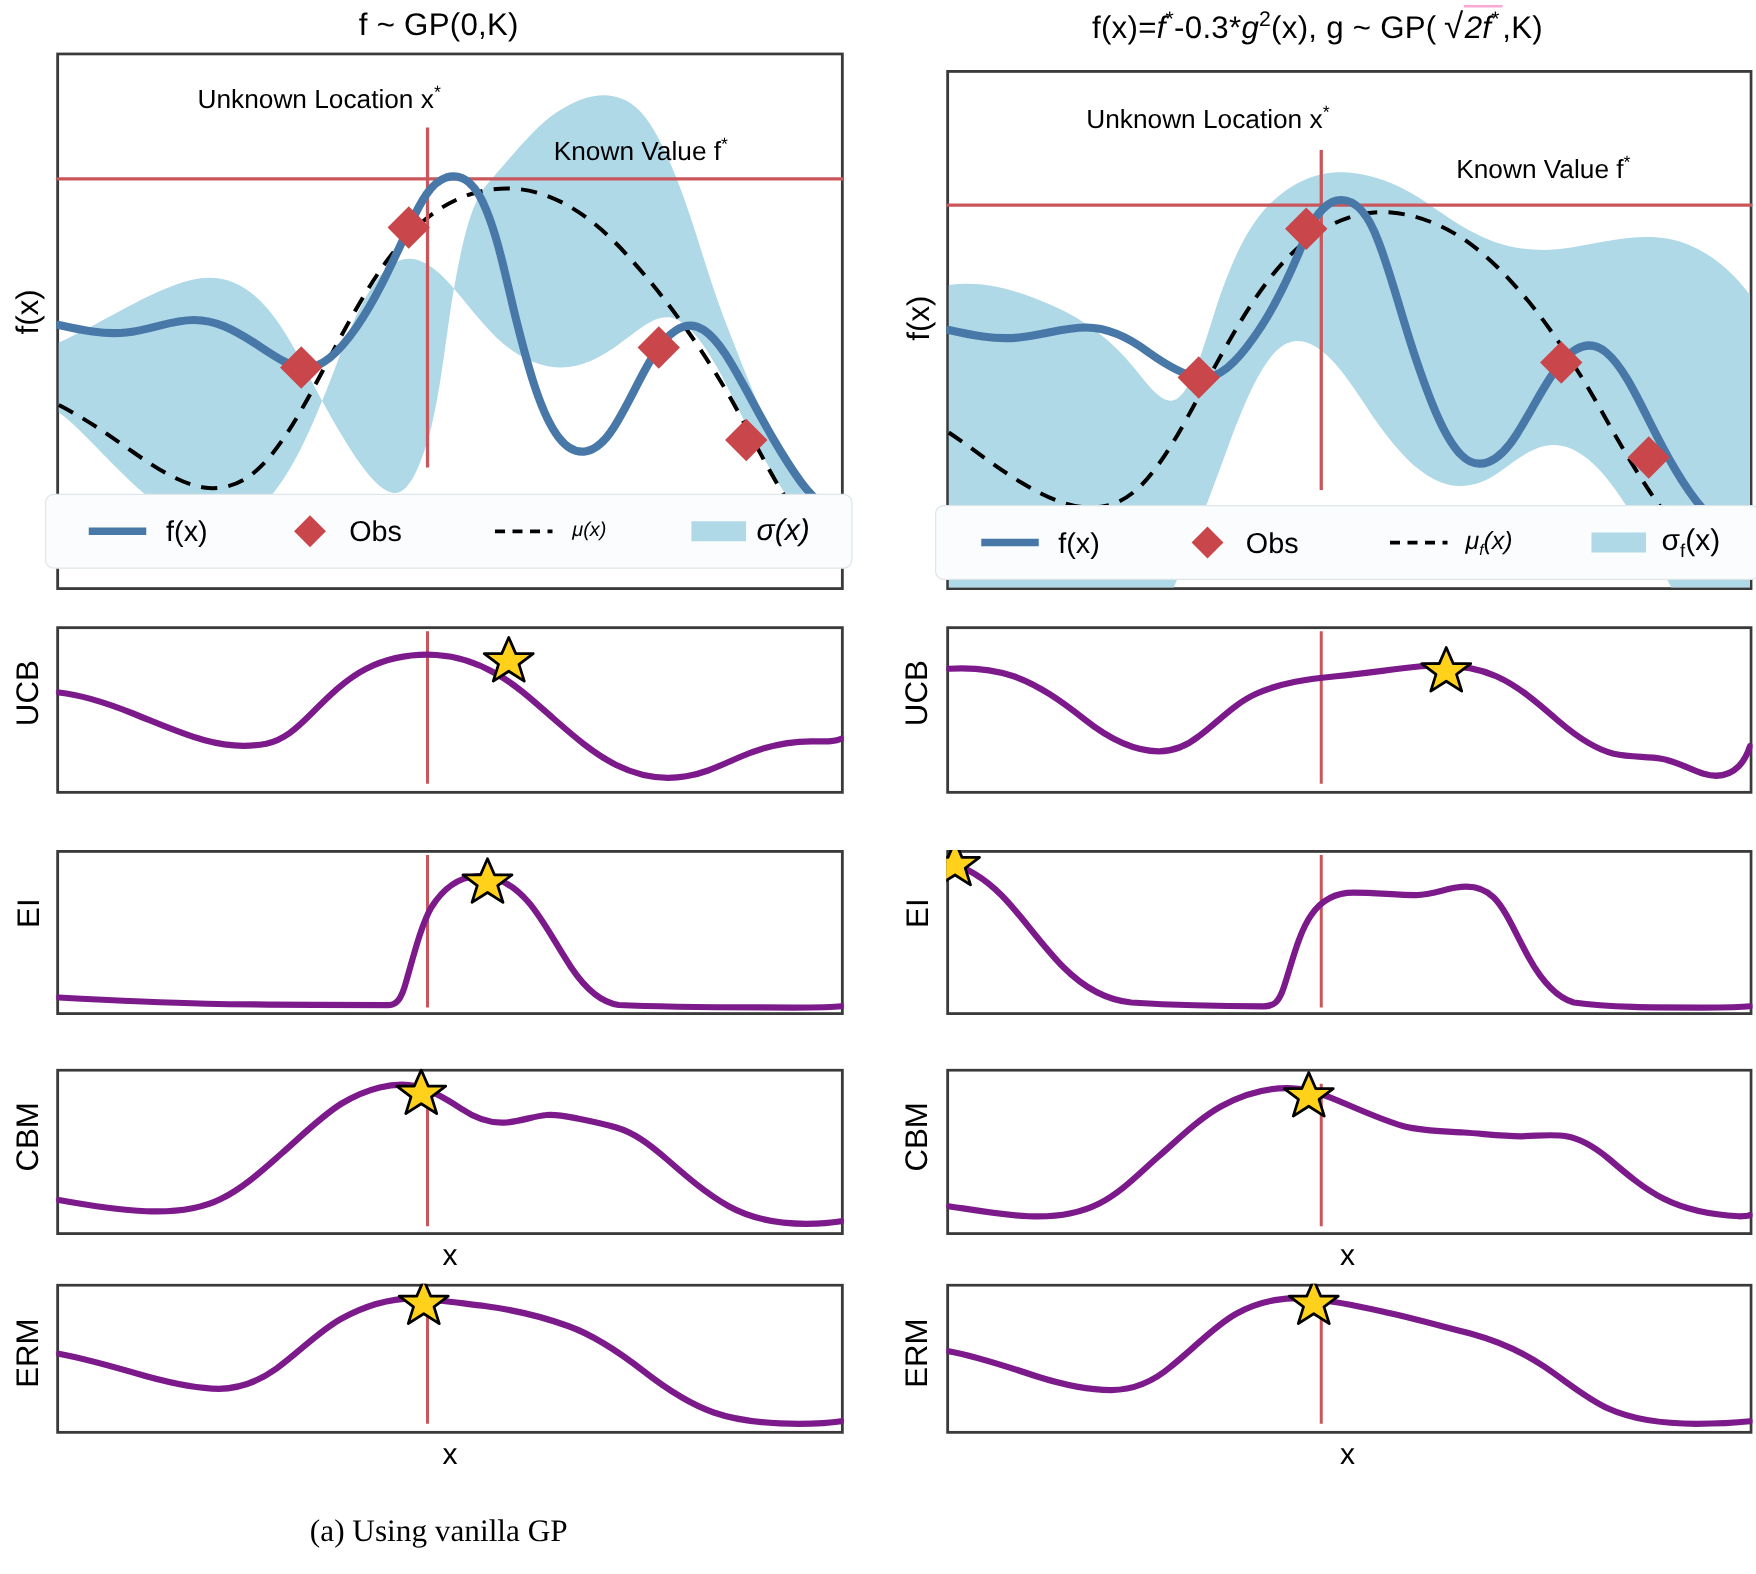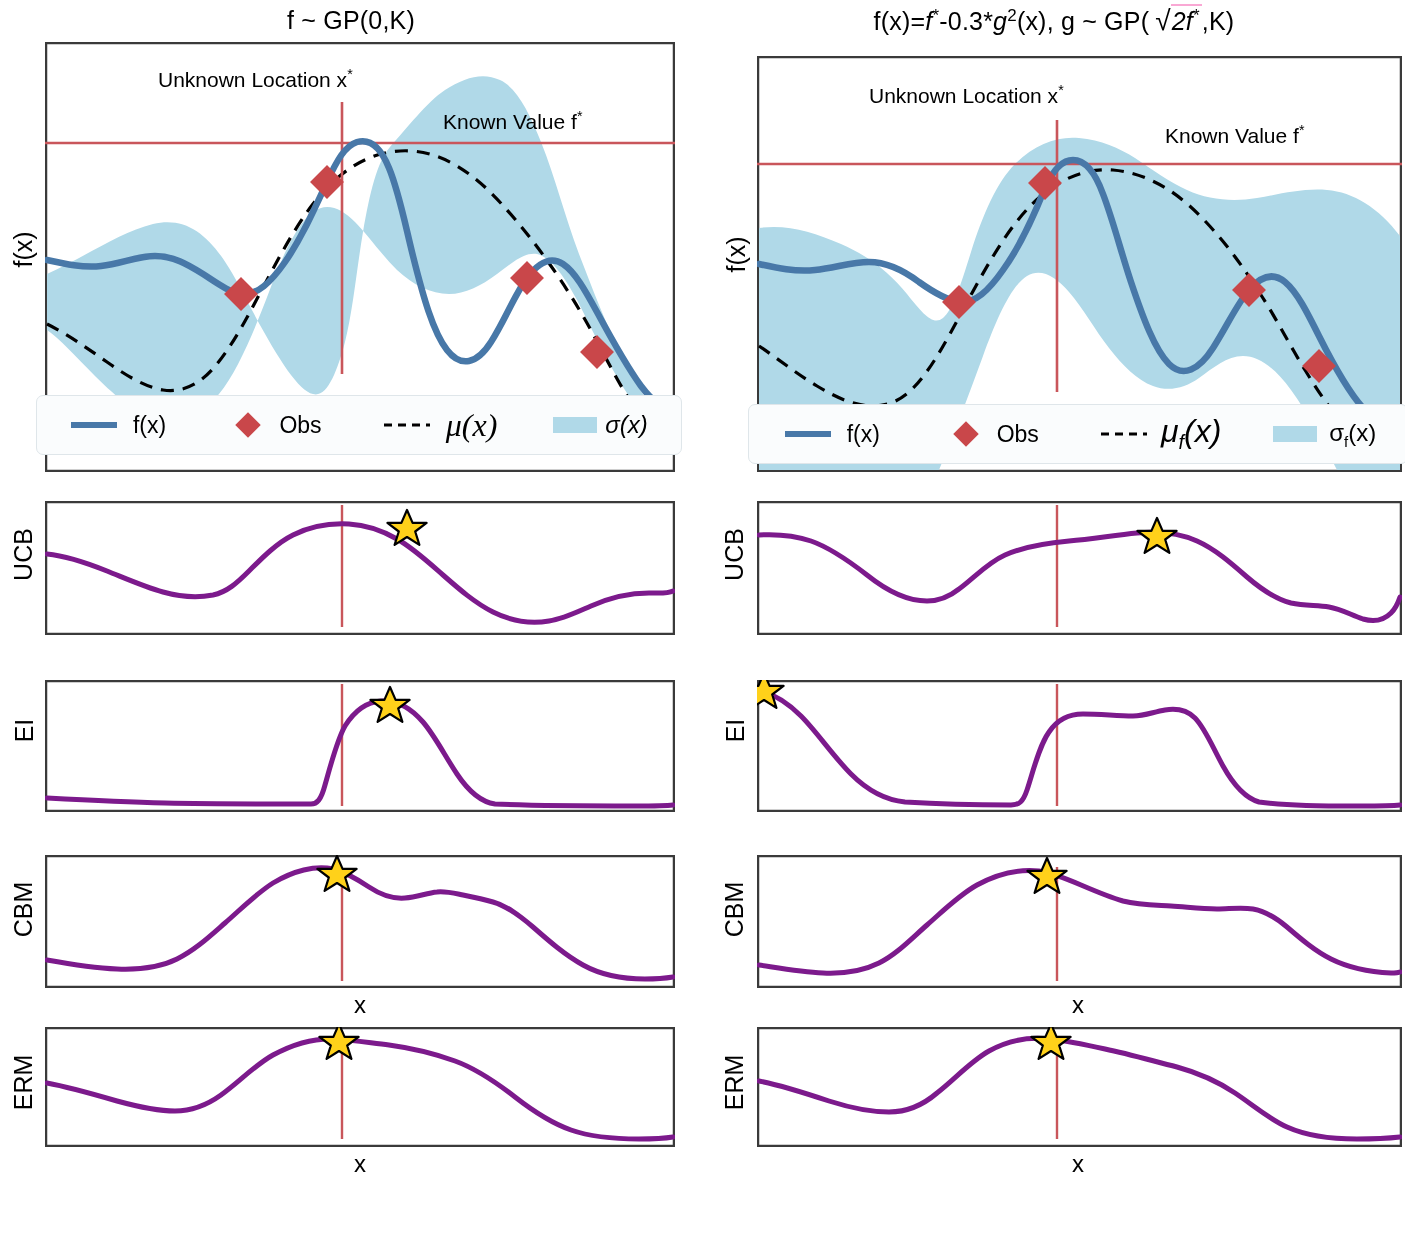--- a/index.html
+++ b/index.html
@@ -96,21 +96,21 @@
         <div style="flex:1;display:flex;align-items:center;justify-content:center;gap:18px;">
           <svg width="26" height="26">
               <rect x="-9" y="-9" width="18" height="18" transform="translate(13,13) rotate(45)" fill="#c9474a"></rect>
             </svg>
           <span style="font-size:23px;">Obs</span>
         </div>
         <div style="flex:1;display:flex;align-items:center;justify-content:center;gap:14px;">
           <svg width="50" height="12">
               <line x1="2" y1="6" x2="48" y2="6" stroke="#000" stroke-width="3" stroke-dasharray="8,6"></line>
             </svg>
-          <span style="font-size:32px;font-style:italic;font-family:Liberation Serif, serif;">μ(x)</span>
+          <span style="font-size:16px;font-style:italic;">μ(x)</span>
         </div>
         <div style="flex:1;display:flex;align-items:center;justify-content:center;gap:8px;">
           <svg width="44" height="20">
               <rect x="0" y="2" width="44" height="16" fill="#b0d9e8"></rect>
             </svg>
           <span style="font-size:24px;font-style:italic;">σ(x)</span>
         </div>
       </div>
     </div>
 
@@ -183,20 +183,23 @@
              C488,84 506,96 526,103 C546,110 570,112 594,112 C612,112 622,111 628,110"></path>
         <g transform="translate(294,16)">
           <path d="M0,-19 L5.6,-6.1 L19.6,-6.1 L8.2,2.5 L12.4,15.9 L0,8 L-12.4,15.9 L-8.2,2.5 L-19.6,-6.1 L-5.6,-6.1 Z" fill="#ffd11a" stroke="#000" stroke-width="2.2" stroke-linejoin="round"></path>
         </g>
       </svg>
     </div>
     <div class="xlab" style="left:330px;top:1150px;">
       <span>x</span>
     </div>
 
+    <div class="cap">
+      <span>(a) Using vanilla GP</span>
+    </div>
   </div>
 
   <div class="col colR">
 
     <div class="title titleR">
       <span>f(x)=</span><span class="mathi">f</span><span class="sup">*</span><span>-0.3*</span><span class="mathi">g</span><span class="sup">2</span><span>(x), g ~ GP(</span><span style="display:inline-block;position:relative;margin-left:6px;">
         <span style="font-size:28px;">√</span><span style="border-top:2px solid #f9a8d4;padding:0 2px 0 1px;display:inline-block;"><span class="mathi">2f</span><span class="sup">*</span></span>
       </span><span>,K)</span>
     </div>
 
@@ -263,21 +266,21 @@
         <div style="flex:1;display:flex;align-items:center;justify-content:center;gap:18px;">
           <svg width="26" height="26">
               <rect x="-9" y="-9" width="18" height="18" transform="translate(13,13) rotate(45)" fill="#c9474a"></rect>
             </svg>
           <span style="font-size:23px;">Obs</span>
         </div>
         <div style="flex:1;display:flex;align-items:center;justify-content:center;gap:12px;">
           <svg width="50" height="12">
               <line x1="2" y1="6" x2="48" y2="6" stroke="#000" stroke-width="3" stroke-dasharray="8,6"></line>
             </svg>
-          <span style="font-size:32px;font-style:italic;">μ<sub style="font-size:.62em;">f</sub>(x)</span>
+          <span style="font-size:20px;font-style:italic;">μ<sub style="font-size:.62em;">f</sub>(x)</span>
         </div>
         <div style="flex:1;display:flex;align-items:center;justify-content:center;gap:12px;">
           <svg width="44" height="20">
               <rect x="0" y="2" width="44" height="16" fill="#b0d9e8"></rect>
             </svg>
           <span style="font-size:24px;">σ<sub style="font-size:.62em;">f</sub>(x)</span>
         </div>
       </div>
     </div>
 

